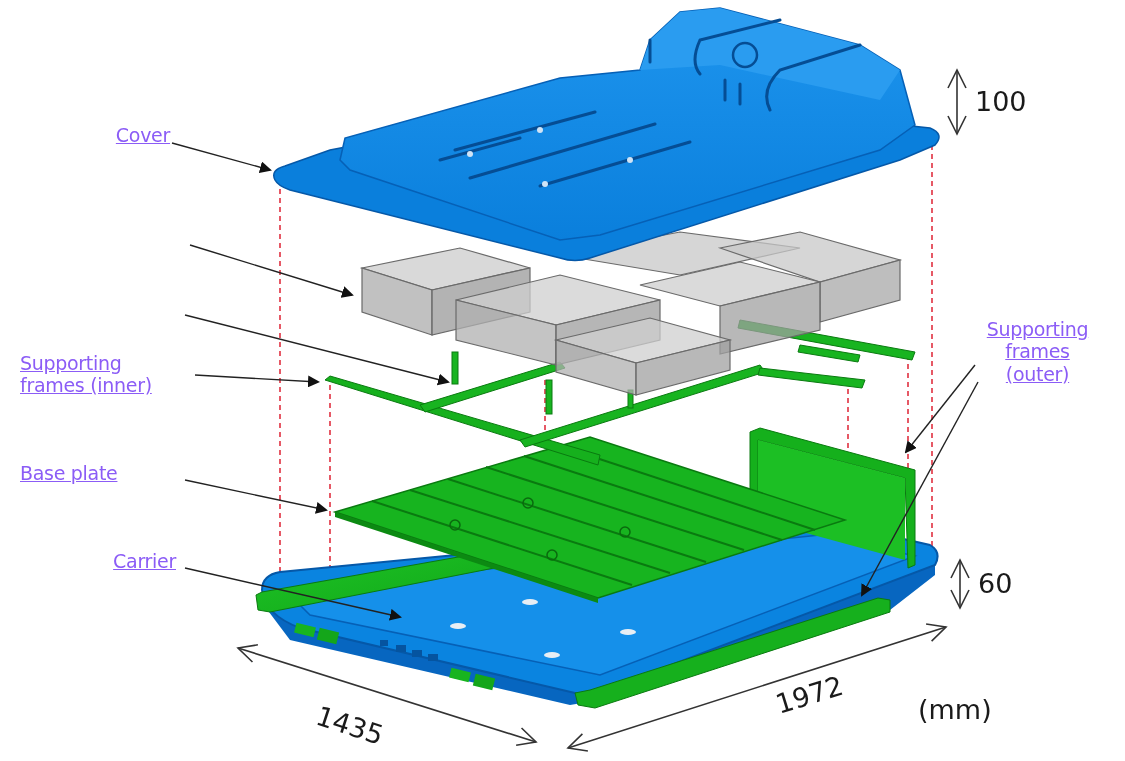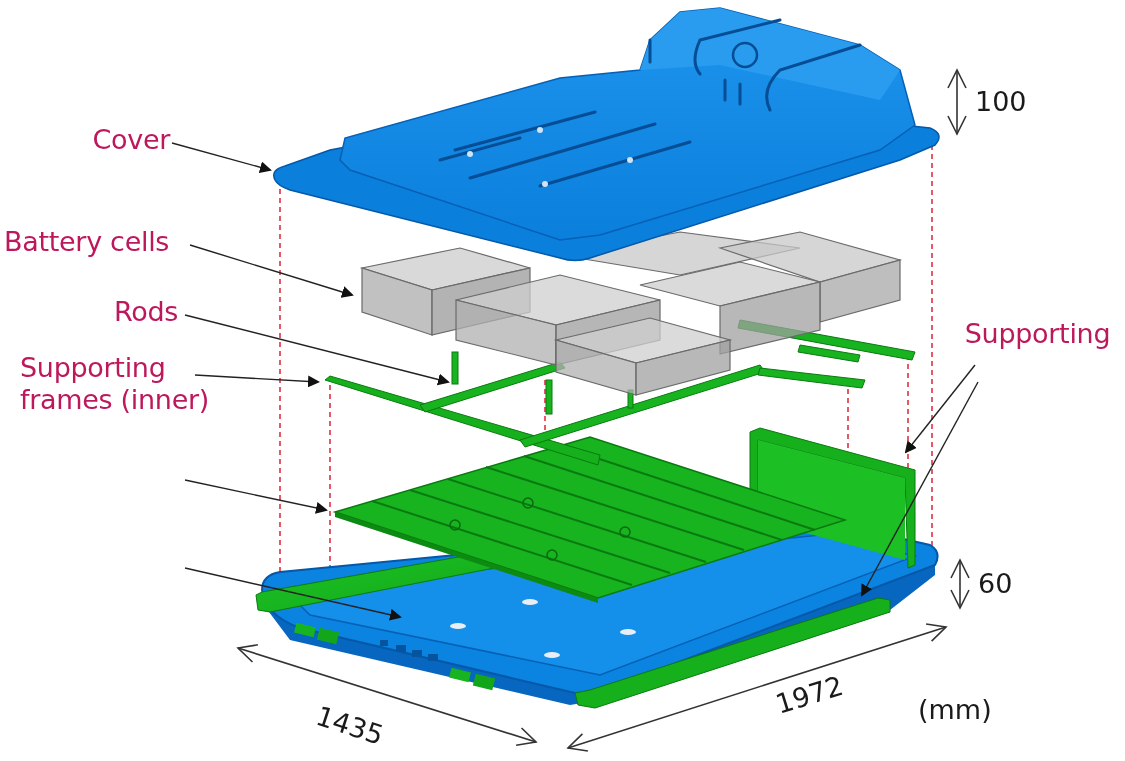--- a/index.html
+++ b/index.html
@@ -1,19 +1,19 @@
 <!DOCTYPE html>
 <html><head>
   <meta charset="utf-8">
   <style>
     html, body { margin: 0; padding: 0; background: #ffffff; }
     body { width: 1125px; height: 761px; position: relative; overflow: hidden;
            font-family: "DejaVu Sans", "Liberation Sans", sans-serif; }
     #stage { position: absolute; left: 0; top: 0; width: 1125px; height: 761px; }
-    .label { position: absolute; color: #be185d; font-size: 27px; line-height: 1.18; white-space: nowrap; letter-spacing: -0.3px; }
+    .label { position: absolute; color: #8b5cf6; font-size: 19px; line-height: 1.18; white-space: nowrap; letter-spacing: -0.3px; text-decoration: underline; }
     .label.right { text-align: right; }
     .label.center { text-align: center; }
     .dim { position: absolute; color: #1a1a1a; font-size: 27px; white-space: nowrap; }
   </style>
 </head>
 <body>
 
 <div id="stage">
 <svg width="1125" height="761" viewBox="0 0 1125 761" xmlns="http://www.w3.org/2000/svg">
   <defs>
@@ -179,28 +179,30 @@
   <g stroke="#333" stroke-width="1.6" fill="none">
     <line x1="957" y1="70" x2="957" y2="134" marker-start="url(#openArrowStart)" marker-end="url(#openArrowEnd)"></line>
     <line x1="960" y1="560" x2="960" y2="608" marker-start="url(#openArrowStart)" marker-end="url(#openArrowEnd)"></line>
     <line x1="238" y1="648" x2="536" y2="742" marker-start="url(#openArrowStart)" marker-end="url(#openArrowEnd)"></line>
     <line x1="568" y1="748" x2="946" y2="627" marker-start="url(#openArrowStart)" marker-end="url(#openArrowEnd)"></line>
   </g>
 </svg>
 
   
   <div class="label right" style="left:60px; top:124px; width:110px;">Cover</div>
-  <div class="label" style="left:4px; top:226px;">Battery cells</div>
-  <div class="label right" style="left:60px; top:296px; width:118px;">Rods</div>
   <div class="label" style="left:20px; top:352px;">
     <div>Supporting</div>
     <div>frames (inner)</div>
   </div>
+  <div class="label" style="left:20px; top:462px;">Base plate</div>
+  <div class="label right" style="left:40px; top:550px; width:136px;">Carrier</div>
   <div class="label center" style="left:950px; top:318px; width:175px;">
     <div>Supporting</div>
+    <div>frames</div>
+    <div>(outer)</div>
   </div>
 
   
   <div class="dim" style="left:975px; top:86px;">100</div>
   <div class="dim" style="left:978px; top:568px;">60</div>
   <div class="dim" style="left:322px; top:700px; transform:rotate(18deg); transform-origin:left top;">1435</div>
   <div class="dim" style="left:772px; top:690px; transform:rotate(-17deg); transform-origin:left top;">1972</div>
   <div class="dim" style="left:918px; top:694px;">(mm)</div>
 </div>
 

